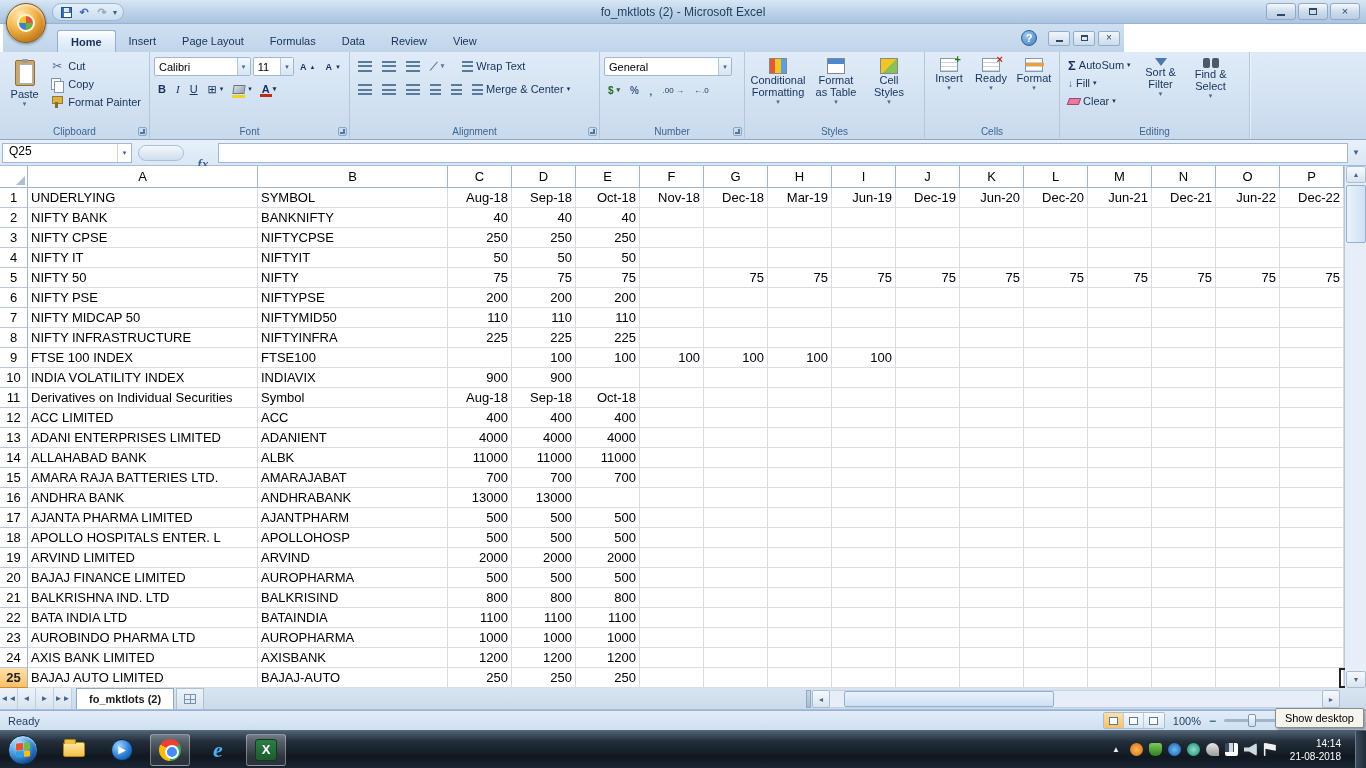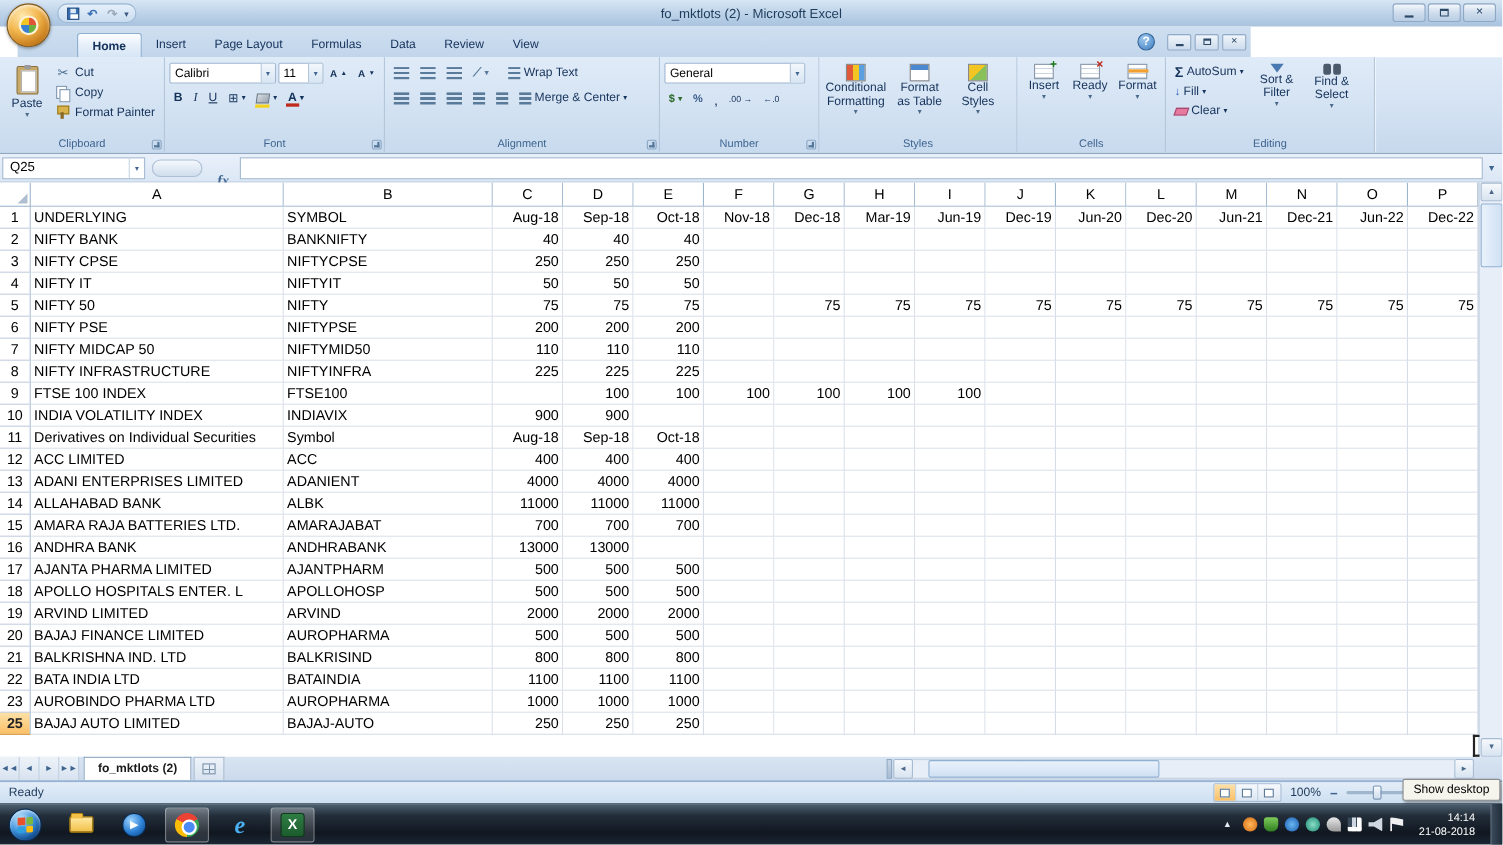--- a/index.html
+++ b/index.html
@@ -27,21 +27,21 @@
   .qat-dd { color:#3a5a80; font-size:8px; }
   .title-text { position:absolute; left:0; right:0; top:5px; text-align:center; font-size:12px; color:#1e3c5c; }
   .win-controls { position:absolute; right:6px; top:3px; display:flex; gap:2px; }
   .win-btn { width:30px; height:17px; border:1px solid #8fa8c4; border-radius:3px;
              background:linear-gradient(#f4f8fc,#cfdded 50%,#b9cde4); display:flex; align-items:center; justify-content:center;
              color:#2c4a68; font-size:11px; line-height:1; }
   .win-btn .min-bar { width:8px; height:2px; background:#2c4a68; margin-top:7px; }
   .win-btn .max-box { width:8px; height:7px; border:1px solid #2c4a68; border-top-width:2px; }
 
   
-  .tabrow { position:absolute; left:16px; top:24px; width:1121px; height:28px;
+  .tabrow { position:absolute; left:3px; top:24px; width:1121px; height:28px;
             background:linear-gradient(#cfdff1,#c1d5ea); }
   .rtabs { position:absolute; left:54px; bottom:0; display:flex; }
   .rtab { padding:5px 13px 4px; font-size:11px; color:#15325b; border-radius:3px 3px 0 0; }
   .rtab.active { background:linear-gradient(#fdfeff,#e7f0fa 45%,#d6e5f4); border:1px solid #8fb0d0; border-bottom:none;
                  font-weight:bold; color:#15325b; }
   .wb-controls { position:absolute; right:4px; top:6px; display:flex; align-items:center; gap:3px; }
   .help-btn { width:16px; height:16px; border-radius:50%; background:radial-gradient(circle at 35% 30%, #9cc7ee, #3f7fc1);
               color:#fff; font-weight:bold; font-size:11px; display:flex; align-items:center; justify-content:center;
               border:1px solid #2d5e93; margin-right:8px; }
   .wb-btn { width:22px; height:15px; border:1px solid #93abc6; border-radius:2px; background:linear-gradient(#f1f6fb,#ccdbec);
@@ -983,20 +983,39 @@
             <td class="cell ar"></td>
             <td class="cell ar"></td>
             <td class="cell ar"></td>
             <td class="cell ar"></td>
             <td class="cell ar"></td>
             <td class="cell ar"></td>
             <td class="cell ar"></td>
             <td class="cell ar"></td>
           </tr>
           <tr>
+            <td class="rh">24</td>
+            <td class="cell al">AXIS BANK LIMITED</td>
+            <td class="cell al">AXISBANK</td>
+            <td class="cell ar">1200</td>
+            <td class="cell ar">1200</td>
+            <td class="cell ar">1200</td>
+            <td class="cell ar"></td>
+            <td class="cell ar"></td>
+            <td class="cell ar"></td>
+            <td class="cell ar"></td>
+            <td class="cell ar"></td>
+            <td class="cell ar"></td>
+            <td class="cell ar"></td>
+            <td class="cell ar"></td>
+            <td class="cell ar"></td>
+            <td class="cell ar"></td>
+            <td class="cell ar"></td>
+          </tr>
+          <tr>
             <td class="rh active">25</td>
             <td class="cell al">BAJAJ AUTO LIMITED</td>
             <td class="cell al">BAJAJ-AUTO</td>
             <td class="cell ar">250</td>
             <td class="cell ar">250</td>
             <td class="cell ar">250</td>
             <td class="cell ar"></td>
             <td class="cell ar"></td>
             <td class="cell ar"></td>
             <td class="cell ar"></td>

